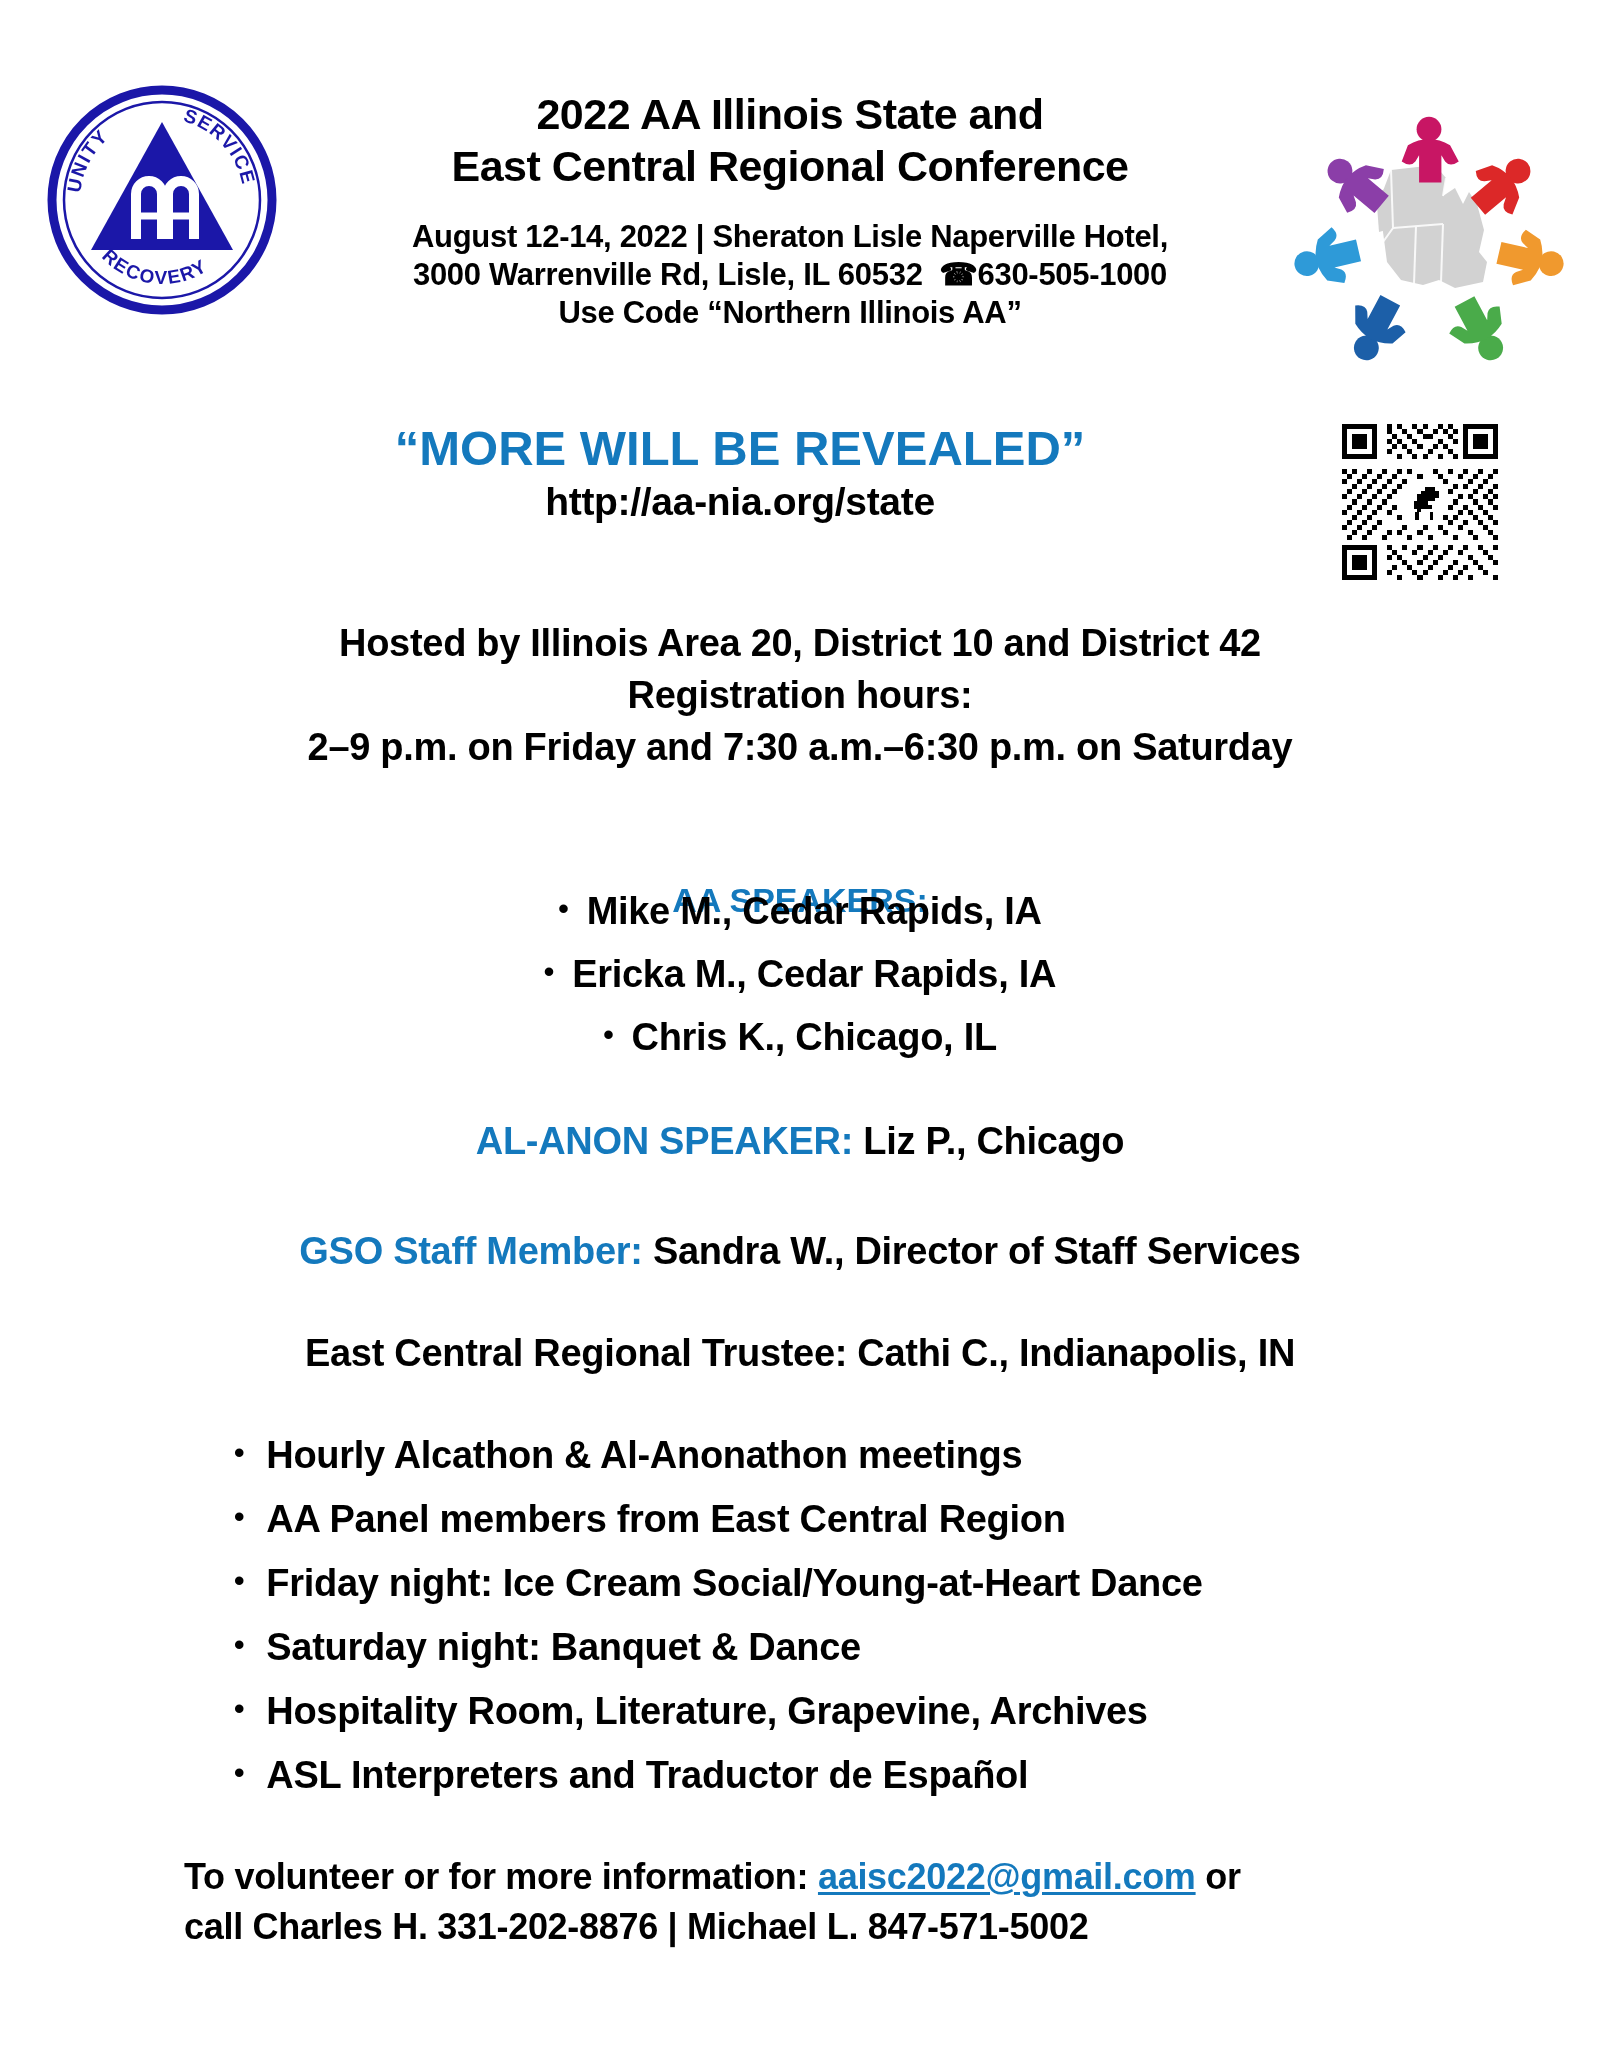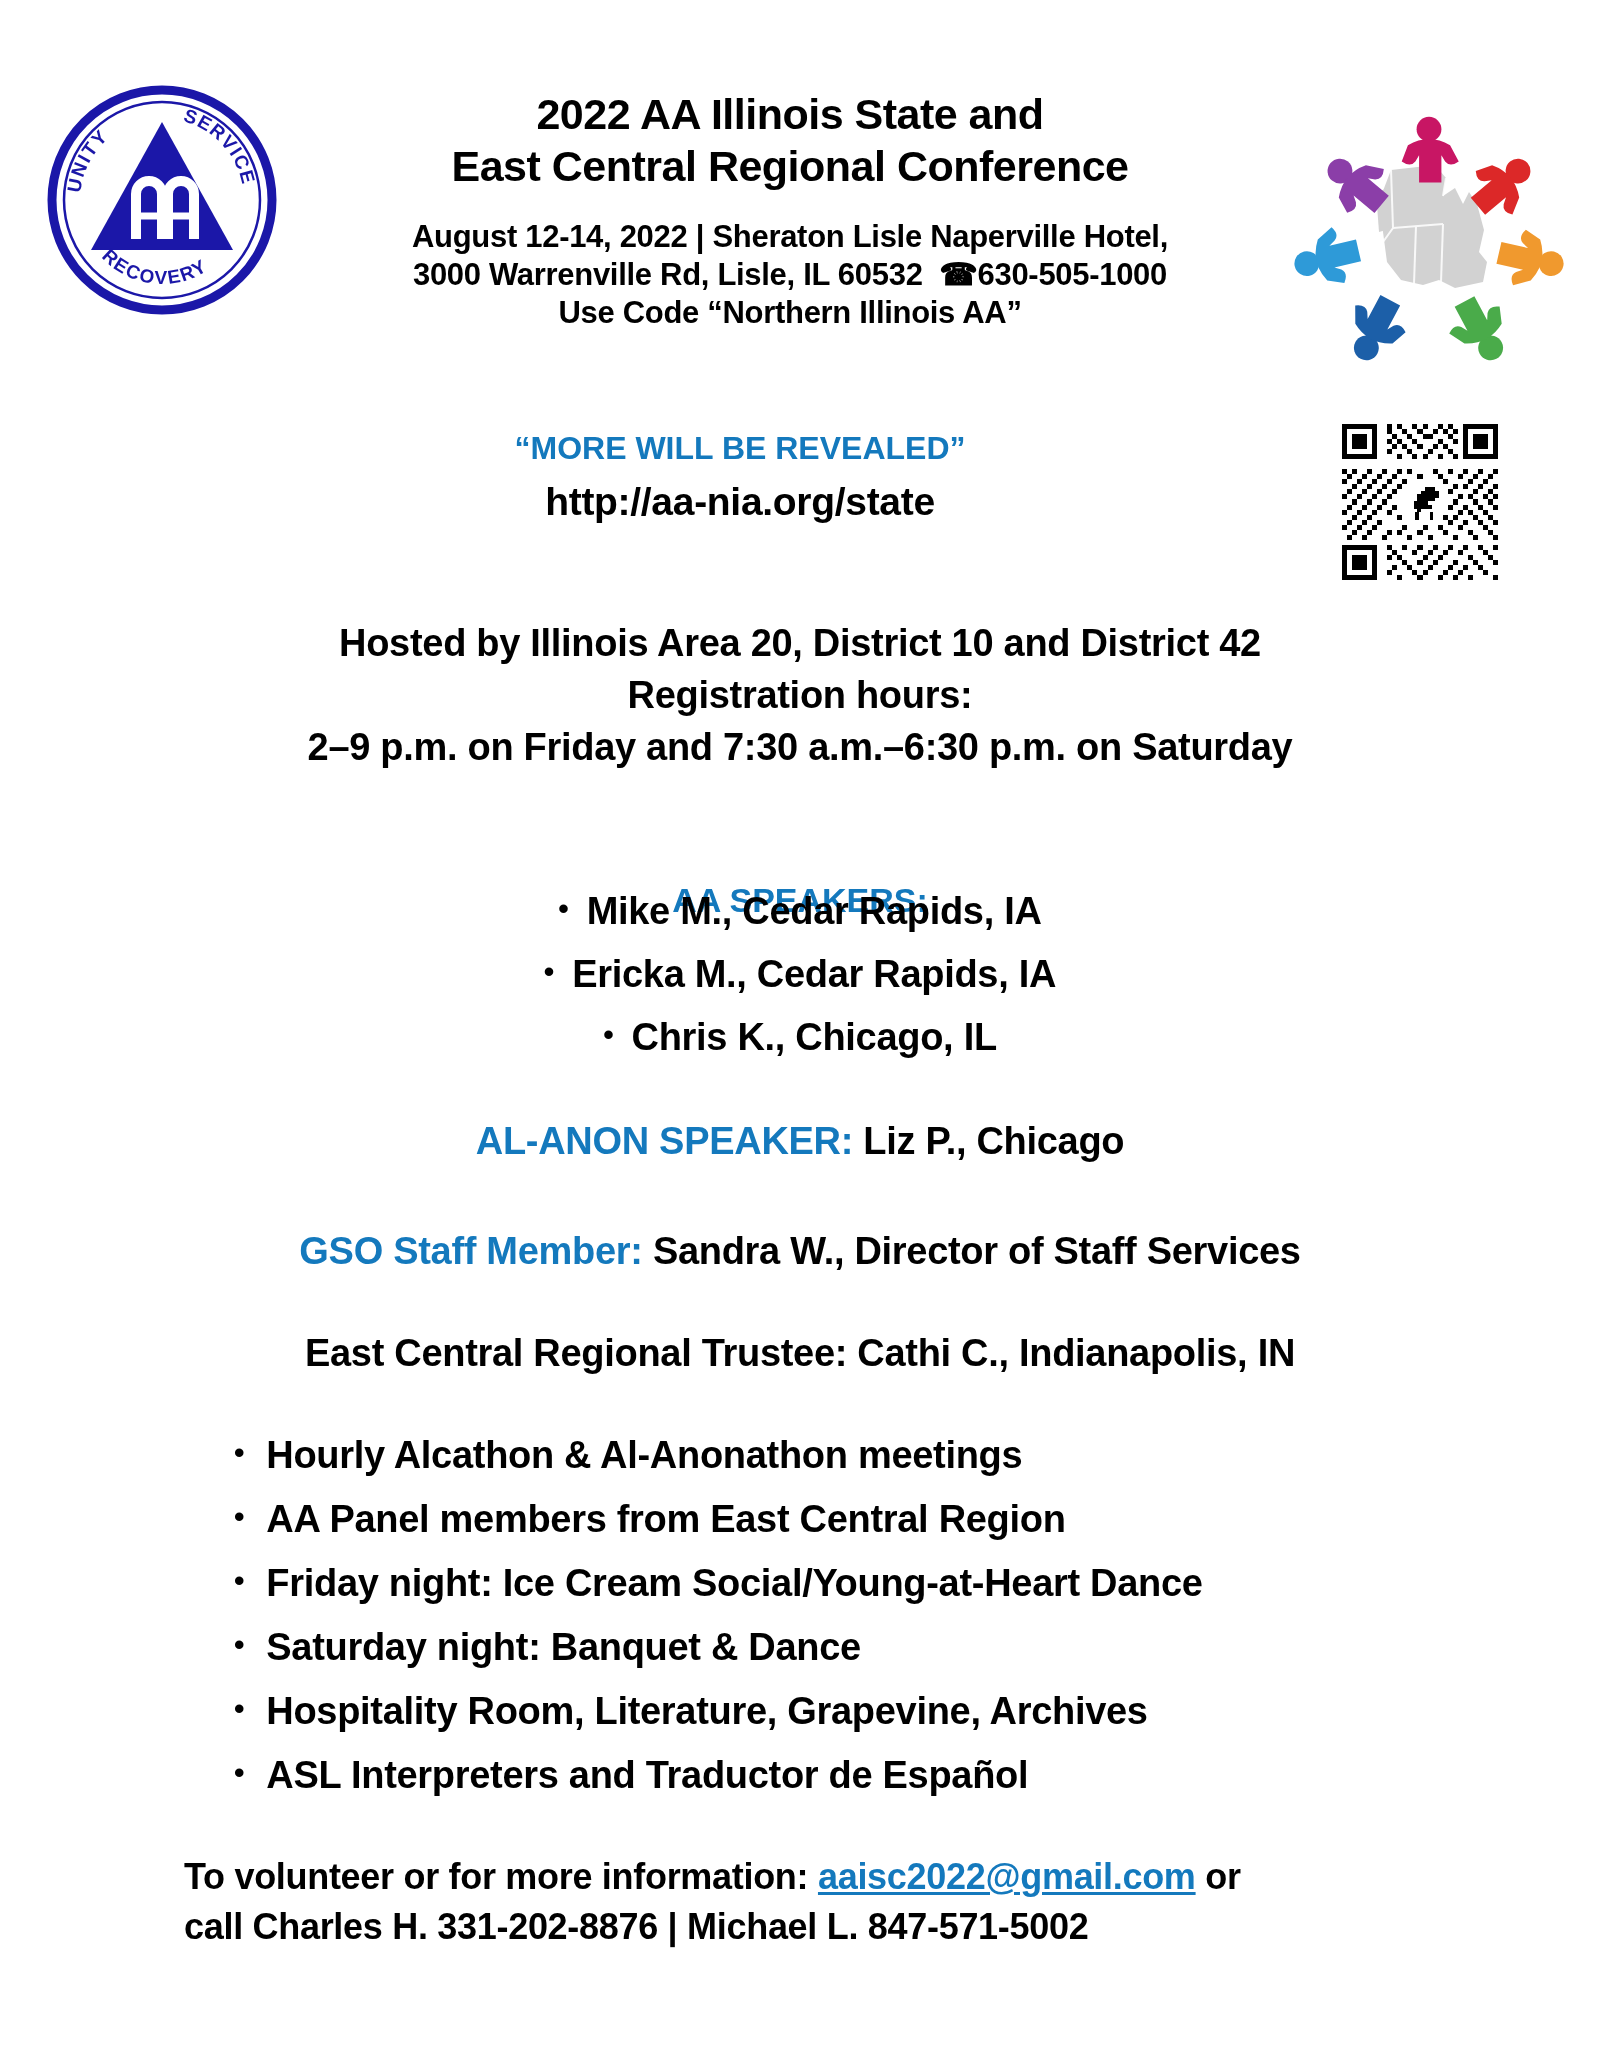--- a/index.html
+++ b/index.html
@@ -77,21 +77,21 @@
 
   
   #slogan-block {
     position: absolute;
     left: 230px;
     top: 420px;
     width: 1020px;
     text-align: center;
   }
   #slogan {
-    font-size: 32px;
+    font-size: 49px;
     line-height: 56px;
     letter-spacing: 0px;
   }
   #url {
     font-size: 39px;
     line-height: 52px;
     letter-spacing: -0.3px;
   }
 
   

